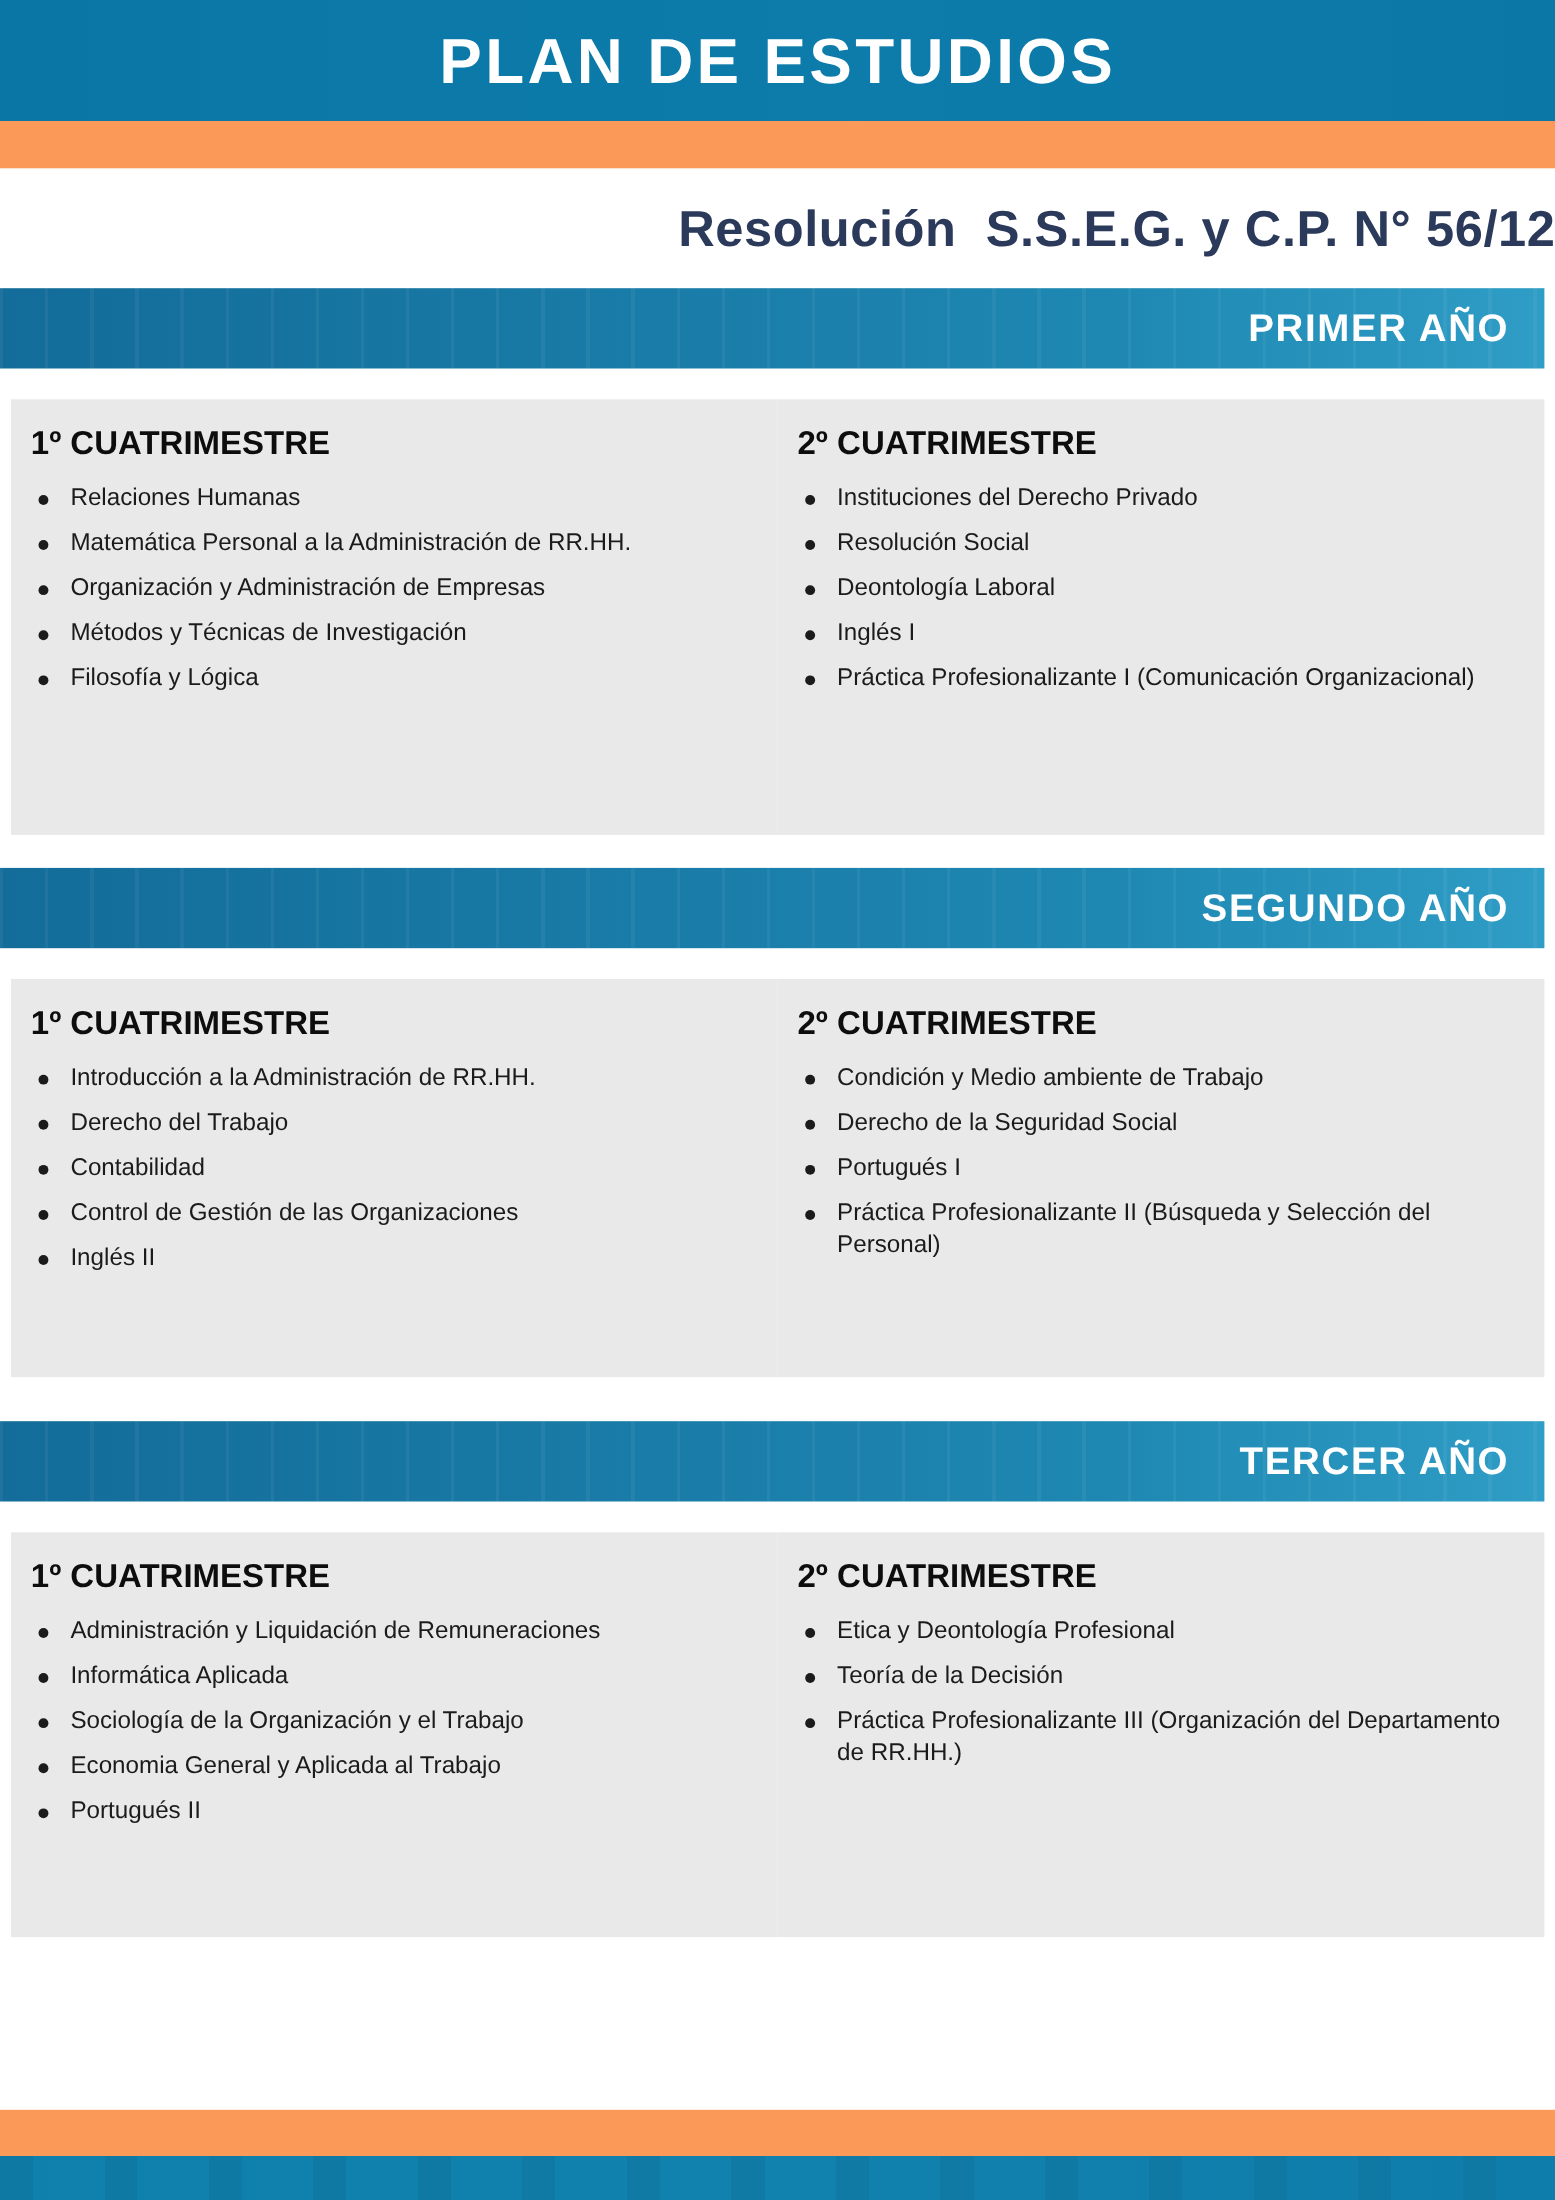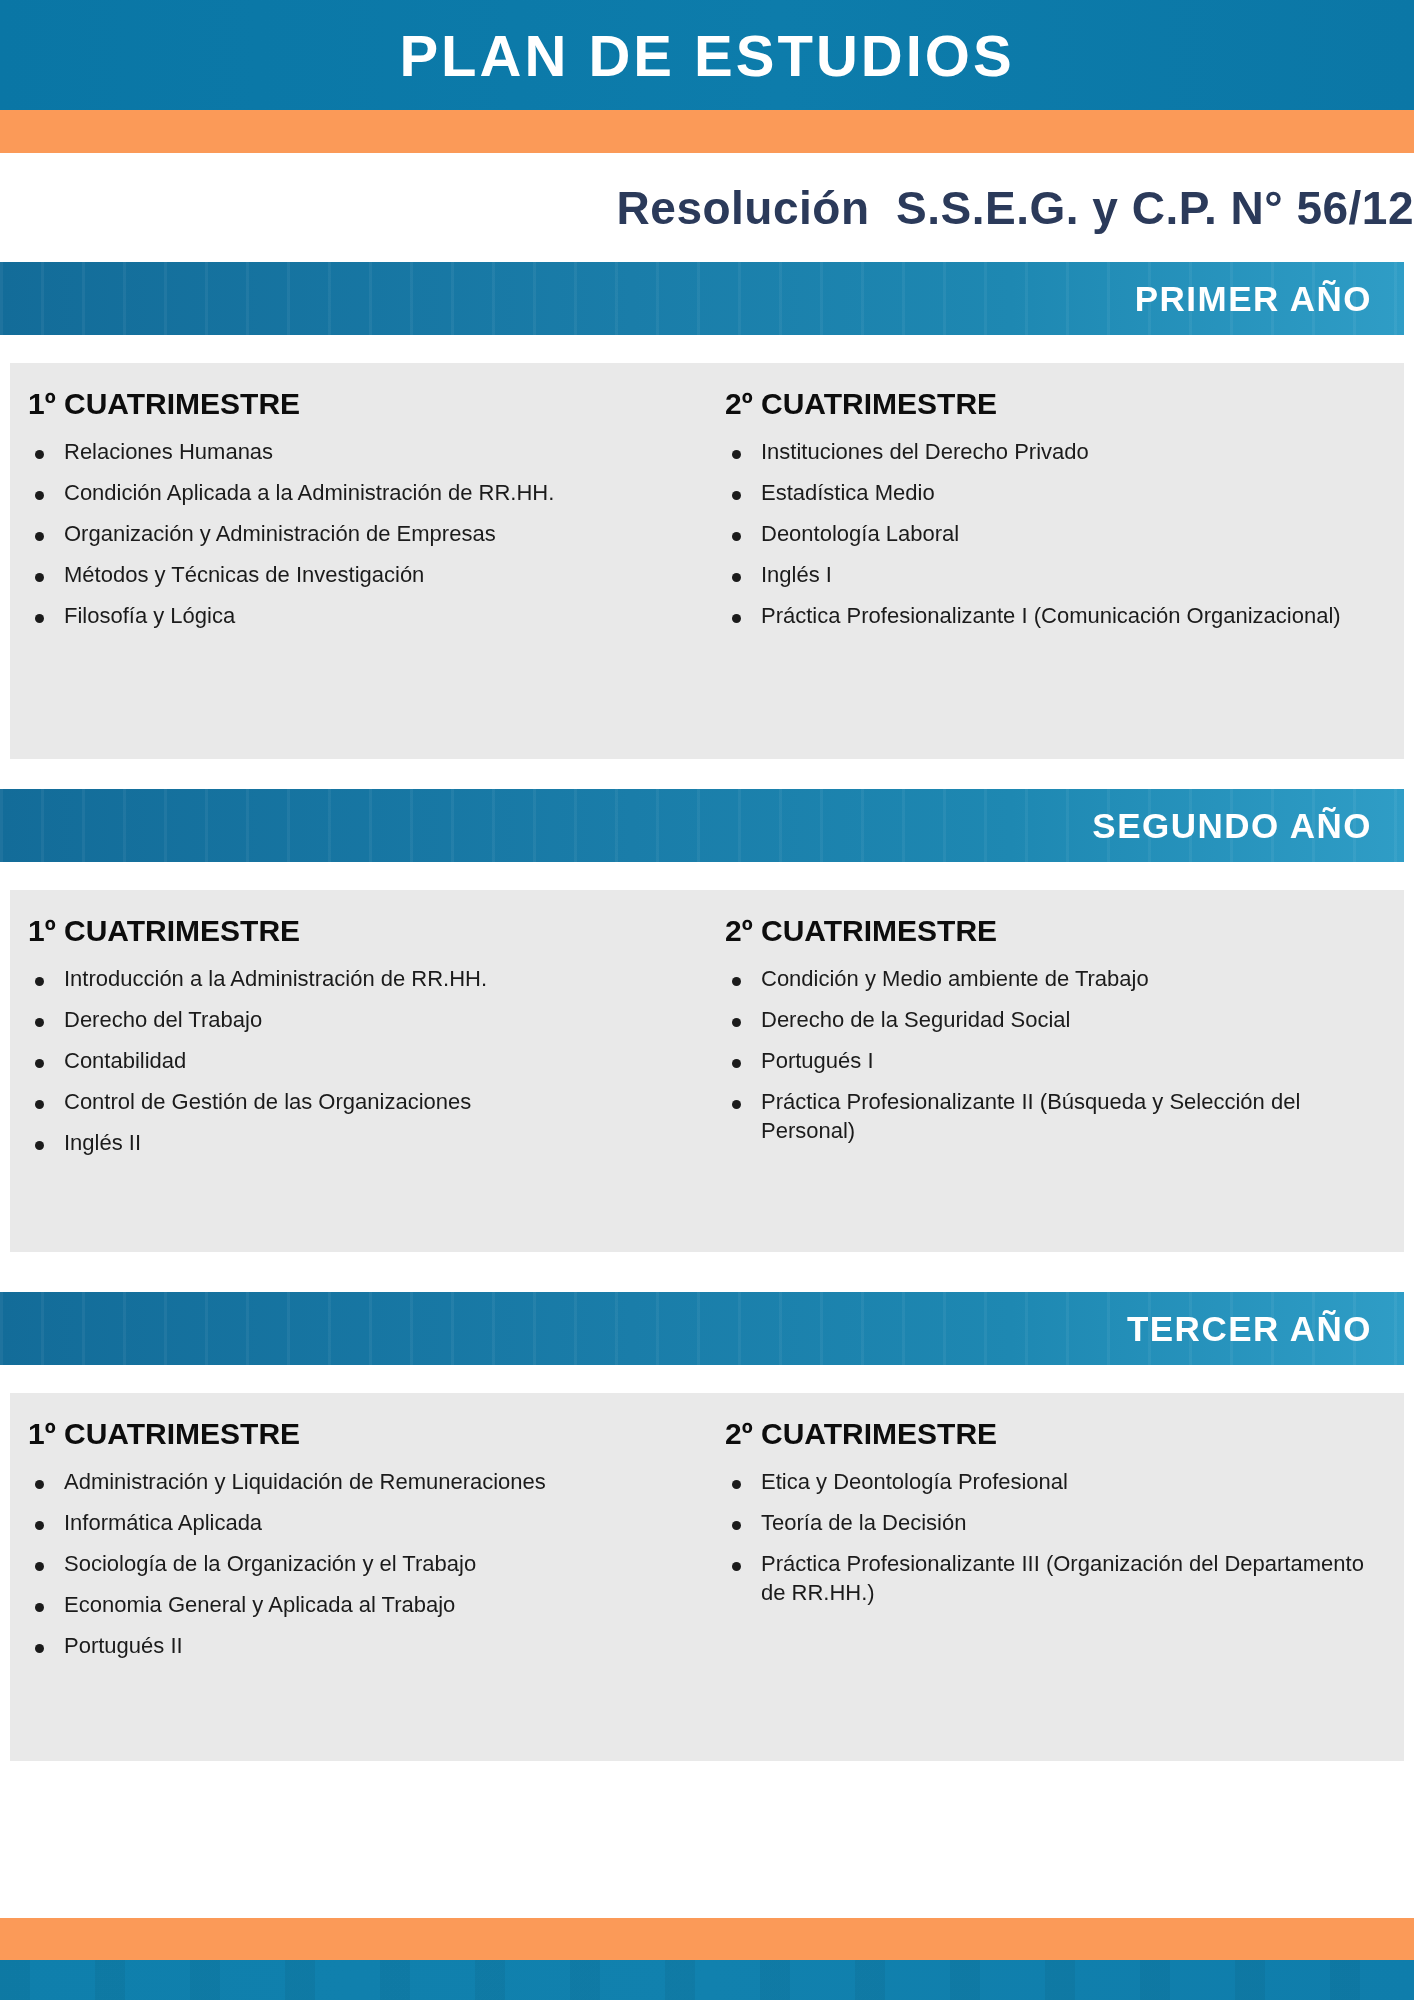--- a/index.html
+++ b/index.html
@@ -164,31 +164,31 @@
 
   <div class="year-banner">
     <div class="year-label">PRIMER AÑO</div>
   </div>
   <div class="spacer-28"></div>
   <div class="row row-y1">
     <div class="panel">
       <h3 class="semester-title">1º CUATRIMESTRE</h3>
       <ul class="course-list">
           <li>Relaciones Humanas</li>
-          <li>Condición Aplicada a la Administración de RR.HH.</li>
+          <li>Matemática Personal a la Administración de RR.HH.</li>
           <li>Organización y Administración de Empresas</li>
           <li>Métodos y Técnicas de Investigación</li>
           <li>Filosofía y Lógica</li>
         </ul>
     </div>
     <div class="panel">
       <h3 class="semester-title">2º CUATRIMESTRE</h3>
       <ul class="course-list">
           <li>Instituciones del Derecho Privado</li>
-          <li>Estadística Medio</li>
+          <li>Resolución Social</li>
           <li>Deontología Laboral</li>
           <li>Inglés I</li>
           <li>Práctica Profesionalizante I (Comunicación Organizacional)</li>
         </ul>
     </div>
   </div>
   <div class="spacer-30"></div>
 
   <div class="year-banner">
     <div class="year-label">SEGUNDO AÑO</div>

